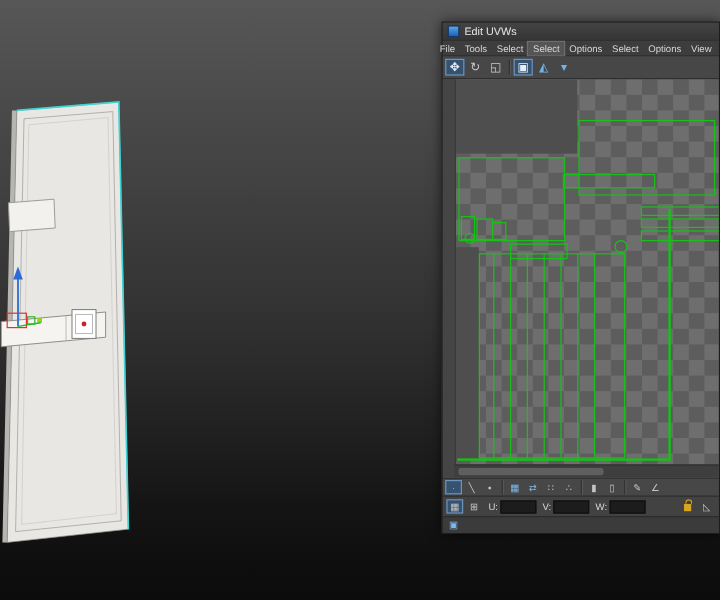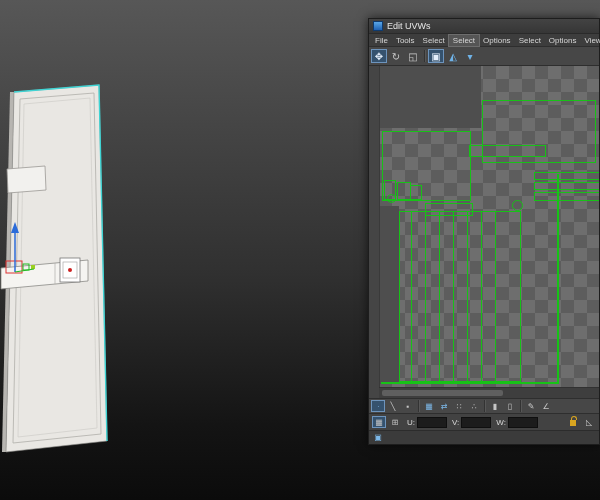--- a/index.html
+++ b/index.html
@@ -11,21 +11,21 @@
 
   
   #uvw-window{position:absolute;left:368px;top:18px;width:232px;height:427px;
     background:#454545;border:1px solid #1d1d1d;box-shadow:0 0 10px rgba(0,0,0,.65);
     display:flex;flex-direction:column;box-sizing:border-box;}
   #titlebar{height:14px;background:linear-gradient(#434343,#363636);display:flex;align-items:center;gap:4px;
     padding:0 4px;border-bottom:1px solid #2a2a2a;flex:0 0 auto;}
   .app-icon{width:8px;height:8px;background:linear-gradient(#5aa7e8,#1f62b4);border:1px solid #0e3a6e;flex:0 0 auto;}
   #title-text{color:#e6e6e6;font-size:9px;white-space:nowrap;}
   #menu-bar{height:12px;background:#3d3d3d;display:flex;align-items:center;padding:0 2px;
-    border-bottom:1px solid #2e2e2e;flex:0 0 auto;}
+    border-bottom:1px solid #2e2e2e;flex:0 0 auto;justify-content:flex-end;}
   .menu-item{color:#d6d6d6;font-size:8px;padding:0 4px;line-height:11px;cursor:default;}
   .menu-item.active{background:#555;outline:1px solid #6d6d6d;}
   #top-toolbar{height:18px;background:#474747;display:flex;align-items:center;gap:1px;
     padding:0 2px;border-bottom:1px solid #2e2e2e;flex:0 0 auto;}
   .tbtn{width:16px;height:14px;display:flex;align-items:center;justify-content:center;
     color:#c9c9c9;font-size:10px;border:1px solid transparent;box-sizing:border-box;}
   .tbtn.active{background:#35526e;border-color:#6d94bd;color:#e4eefa;}
   .tbtn.accent{color:#6fb3e8;}
   .tsep{width:1px;height:12px;background:#333;box-shadow:1px 0 0 #575757;margin:0 2px;}
 

